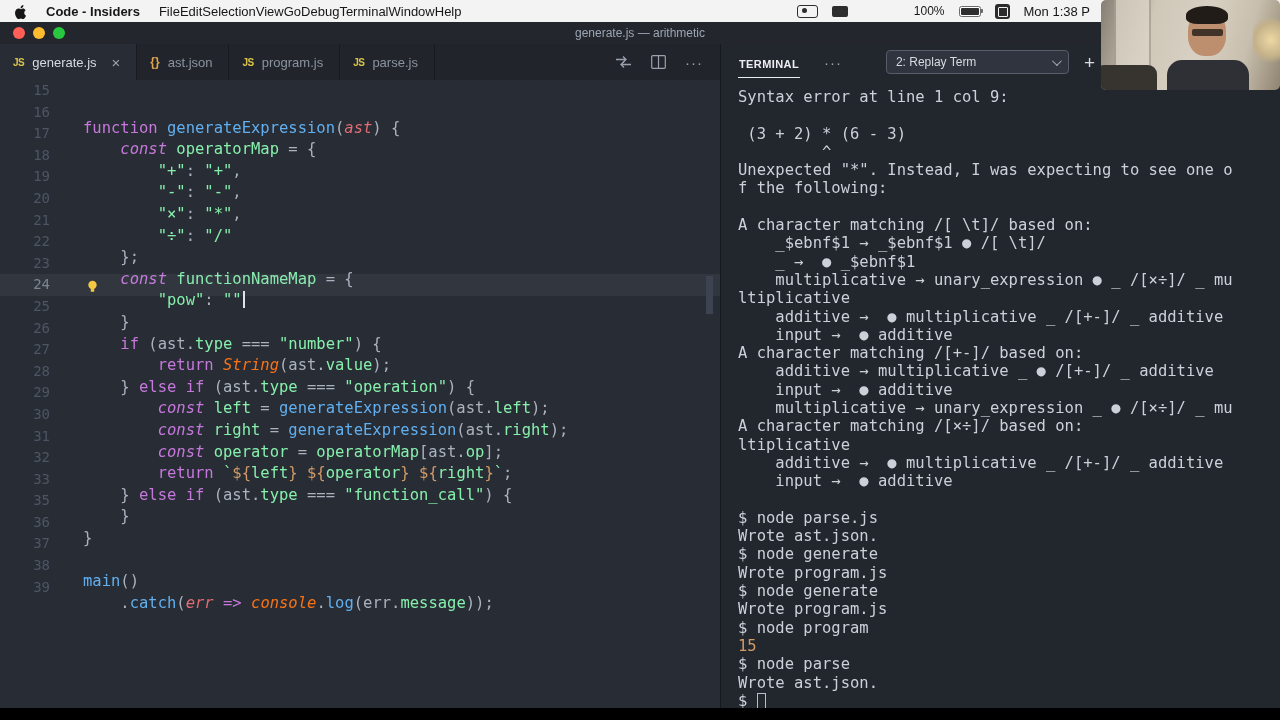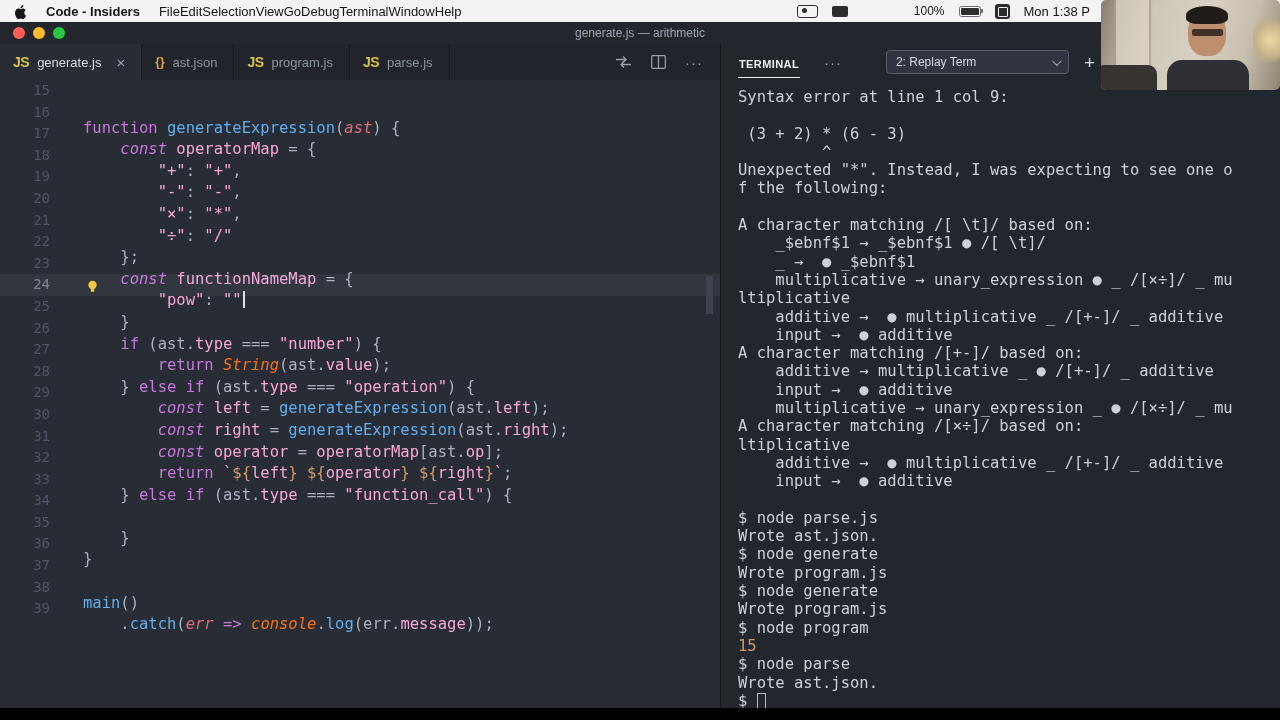--- a/index.html
+++ b/index.html
@@ -36,38 +36,38 @@
   .main { position:absolute; top:44px; left:0; width:1280px; height:664px; display:flex; }
   .left-pane { width:720px; position:relative; background:#282c34; }
   .right-pane { width:560px; position:relative; background:#22262d; border-left:1px solid #16181d; }
 
   
   .tabstrip { height:36px; background:#21252b; display:flex; align-items:stretch; }
   .tab { display:flex; align-items:center; gap:8px; padding:0 16px 0 13px; font-size:13px;
          color:#8b939f; border-right:1px solid #181a1f; background:#21252b; cursor:default; }
   .tab.active { background:#282c34; color:#d7dae0; }
   .fileicon { font-weight:bold; }
-  .fileicon.js { font-size:14px; color:#d8c24a; letter-spacing:-0.5px; }
+  .fileicon.js { font-size:10px; color:#d8c24a; letter-spacing:-0.5px; }
   .fileicon.json { font-size:12px; color:#e0a64e; }
   .tab-close { font-size:15px; color:#9da5b4; margin-left:7px; }
   .editor-actions { margin-left:auto; display:flex; align-items:center; gap:19px; padding-right:17px; color:#9aa1ad; }
   .ea-more { font-size:15px; letter-spacing:1px; }
 
   
   .editor { position:absolute; top:36px; left:0; right:0; bottom:0; overflow:hidden;
             font-family:"DejaVu Sans Mono","Liberation Mono",monospace; font-size:15.5px; }
   .line { display:flex; height:21.6px; line-height:21.6px; position:relative; }
   .line.hl { background:rgba(160,175,200,0.08); }
   .ln { width:50px; text-align:right; color:#4d5565; flex:none; font-size:14px; }
   .line.hl .ln { color:#7d8591; }
   .lc { padding-left:33px; white-space:pre; color:#abb2bf;margin-top:16px; }
   .bulb { position:absolute; left:86px; top:4px; }
   .cursor { display:inline-block; width:2px; height:17px; background:#dfe2e7; vertical-align:-3px; margin-left:1px; }
   .p { color:#abb2bf; } .k { color:#c678dd; } .ki { color:#c678dd; font-style:italic; }
-  .f { color:#61afef; } .r { color:#f9a8d4; } .ri { color:#e06c75; font-style:italic; }
+  .f { color:#61afef; } .r { color:#86efac; } .ri { color:#e06c75; font-style:italic; }
   .c { color:#f97316; font-style:italic; } .ti { color:#d19a66; }
   .scrollthumb { position:absolute; right:7px; top:196px; width:7px; height:38px; background:#3d4350; }
 
   
   .term-header { height:36px; display:flex; align-items:center; padding:0 185px 0 17px; }
   .term-title { font-size:11px; font-weight:bold; letter-spacing:0.4px; color:#eceef1;
                 padding:11px 1px 7px; border-bottom:1px solid #eceef1; }
   .term-more { margin-left:24px; color:#9aa1ad; font-size:15px; letter-spacing:1px; }
   .term-select { margin-left:auto; width:183px; height:24px; border:1px solid #565d69; background:#2f343e;
                  border-radius:4px; display:flex; align-items:center; padding:0 9px; font-size:12px; color:#d7dae0; }
@@ -255,24 +255,20 @@
               <span class="ln">31</span>
               <span class="lc"><span class="p">        </span><span class="ki">const</span><span class="p"> </span><span class="r">operator</span><span class="p"> = </span><span class="r">operatorMap</span><span class="p">[ast.</span><span class="r">op</span><span class="p">];</span></span>
             </div>
             <div class="line">
               <span class="ln">32</span>
               <span class="lc"><span class="p">        </span><span class="k">return</span><span class="p"> </span><span class="r">`</span><span class="ti">${</span><span class="r">left</span><span class="ti">}</span><span class="r"> </span><span class="ti">${</span><span class="r">operator</span><span class="ti">}</span><span class="r"> </span><span class="ti">${</span><span class="r">right</span><span class="ti">}</span><span class="r">`</span><span class="p">;</span></span>
             </div>
             <div class="line">
               <span class="ln">33</span>
               <span class="lc"><span class="p">    } </span><span class="k">else</span><span class="p"> </span><span class="k">if</span><span class="p"> (ast.</span><span class="r">type</span><span class="p"> === </span><span class="r">"function_call"</span><span class="p">) {</span></span>
-            </div>
-            <div class="line">
-              <span class="ln">34</span>
-              <span class="lc"></span>
             </div>
             <div class="line">
               <span class="ln">35</span>
               <span class="lc"><span class="p">    }</span></span>
             </div>
             <div class="line">
               <span class="ln">36</span>
               <span class="lc"><span class="p">}</span></span>
             </div>
             <div class="line">

